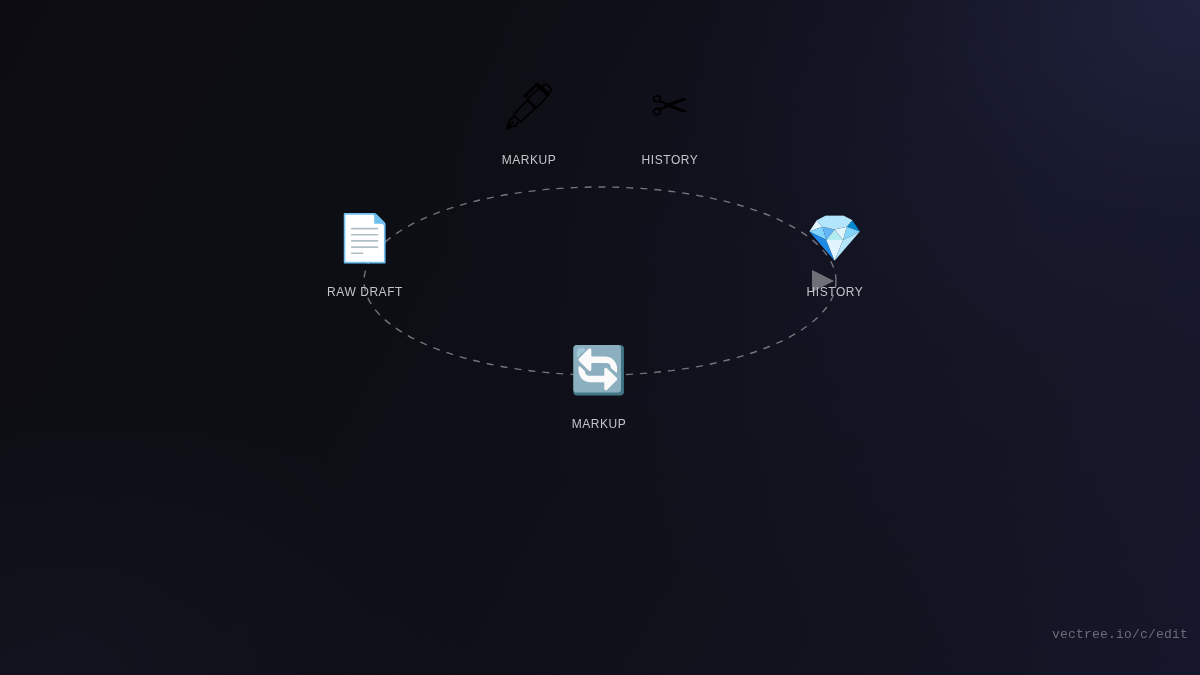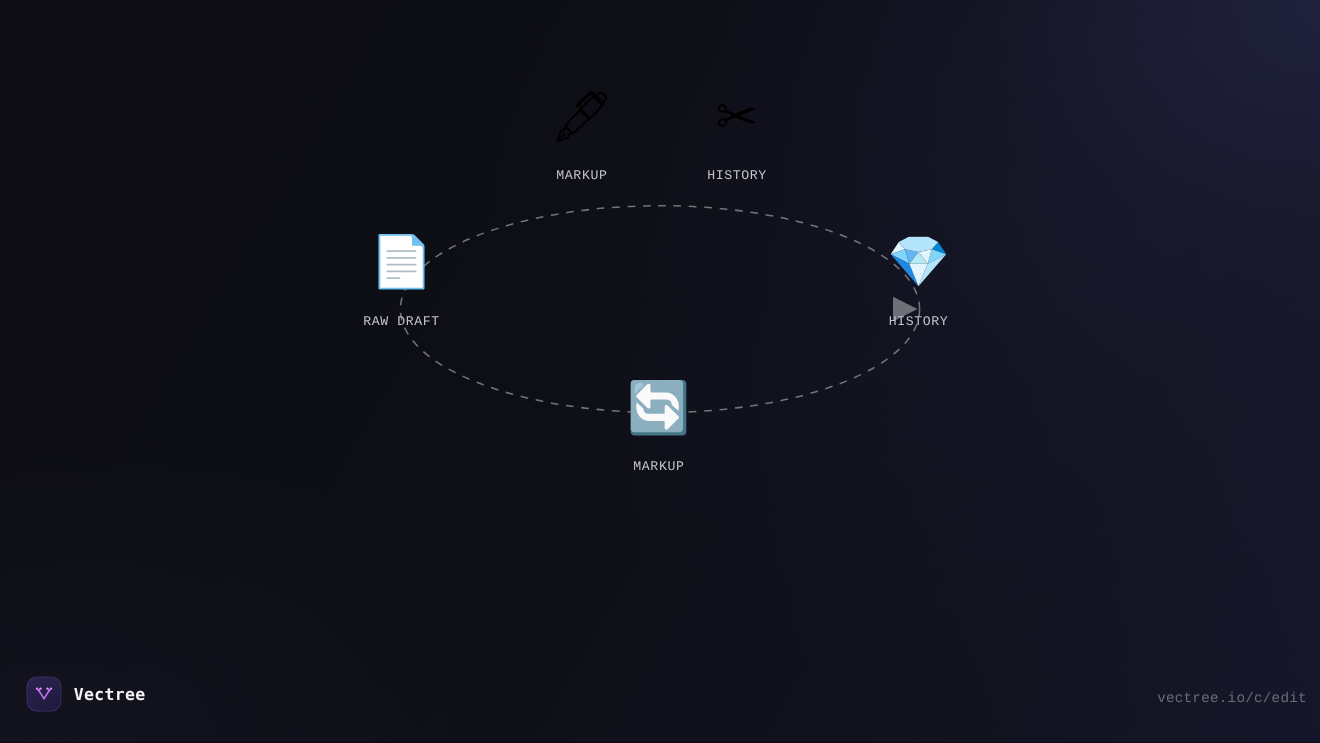--- a/index.html
+++ b/index.html
@@ -42,21 +42,21 @@
     font-family: "DejaVu Sans", sans-serif;
     line-height: 1;
     text-align: center;
   }
   .node-label {
     margin-top: 24px;
     font-size: 12px;
     letter-spacing: 0.55px;
     color: #c3c4c9;
     white-space: nowrap;
-    font-family: Liberation Mono, monospace;
+    font-family: Liberation Sans, sans-serif;
   }
 
   .node-primary .node-glyph { font-size: 46px; }
   .node-satellite .node-glyph { font-size: 46px; }
 
   
   #brand {
     position: absolute;
     left: 24px;
     bottom: 20px;
@@ -143,37 +143,17 @@
     <div class="node-glyph">✂</div>
     <div class="node-label">HISTORY</div>
   </div>
 
   <div class="node node-satellite" style="left:599px; top:389px;">
     <div class="node-glyph">🔄</div>
     <div class="node-label">MARKUP</div>
   </div>
 
   <div id="brand">
-    <div id="brand-row">
-      <div id="brand-logo">
-        <svg width="20" height="20" viewBox="0 0 20 20" aria-hidden="true">
-          <g stroke="#c06df0" stroke-width="1.5" stroke-linecap="round" fill="none">
-            <path d="M5.2 6.6 L10 14.2 L14.8 6.6"></path>
-            <path d="M3.6 5.0 L5.2 6.6"></path>
-            <path d="M6.9 5.0 L5.2 6.6"></path>
-            <path d="M13.1 5.0 L14.8 6.6"></path>
-            <path d="M16.4 5.0 L14.8 6.6"></path>
-          </g>
-          <g fill="#d98ff5">
-            <circle cx="3.6" cy="5.0" r="1.05"></circle>
-            <circle cx="6.9" cy="5.0" r="1.05"></circle>
-            <circle cx="13.1" cy="5.0" r="1.05"></circle>
-            <circle cx="16.4" cy="5.0" r="1.05"></circle>
-          </g>
-        </svg>
-      </div>
-      <div id="brand-name">Vectree</div>
-    </div>
   </div>
 
   <div id="url-watermark">vectree.io/c/edit</div>
 
 </div>
 
 </body></html>

